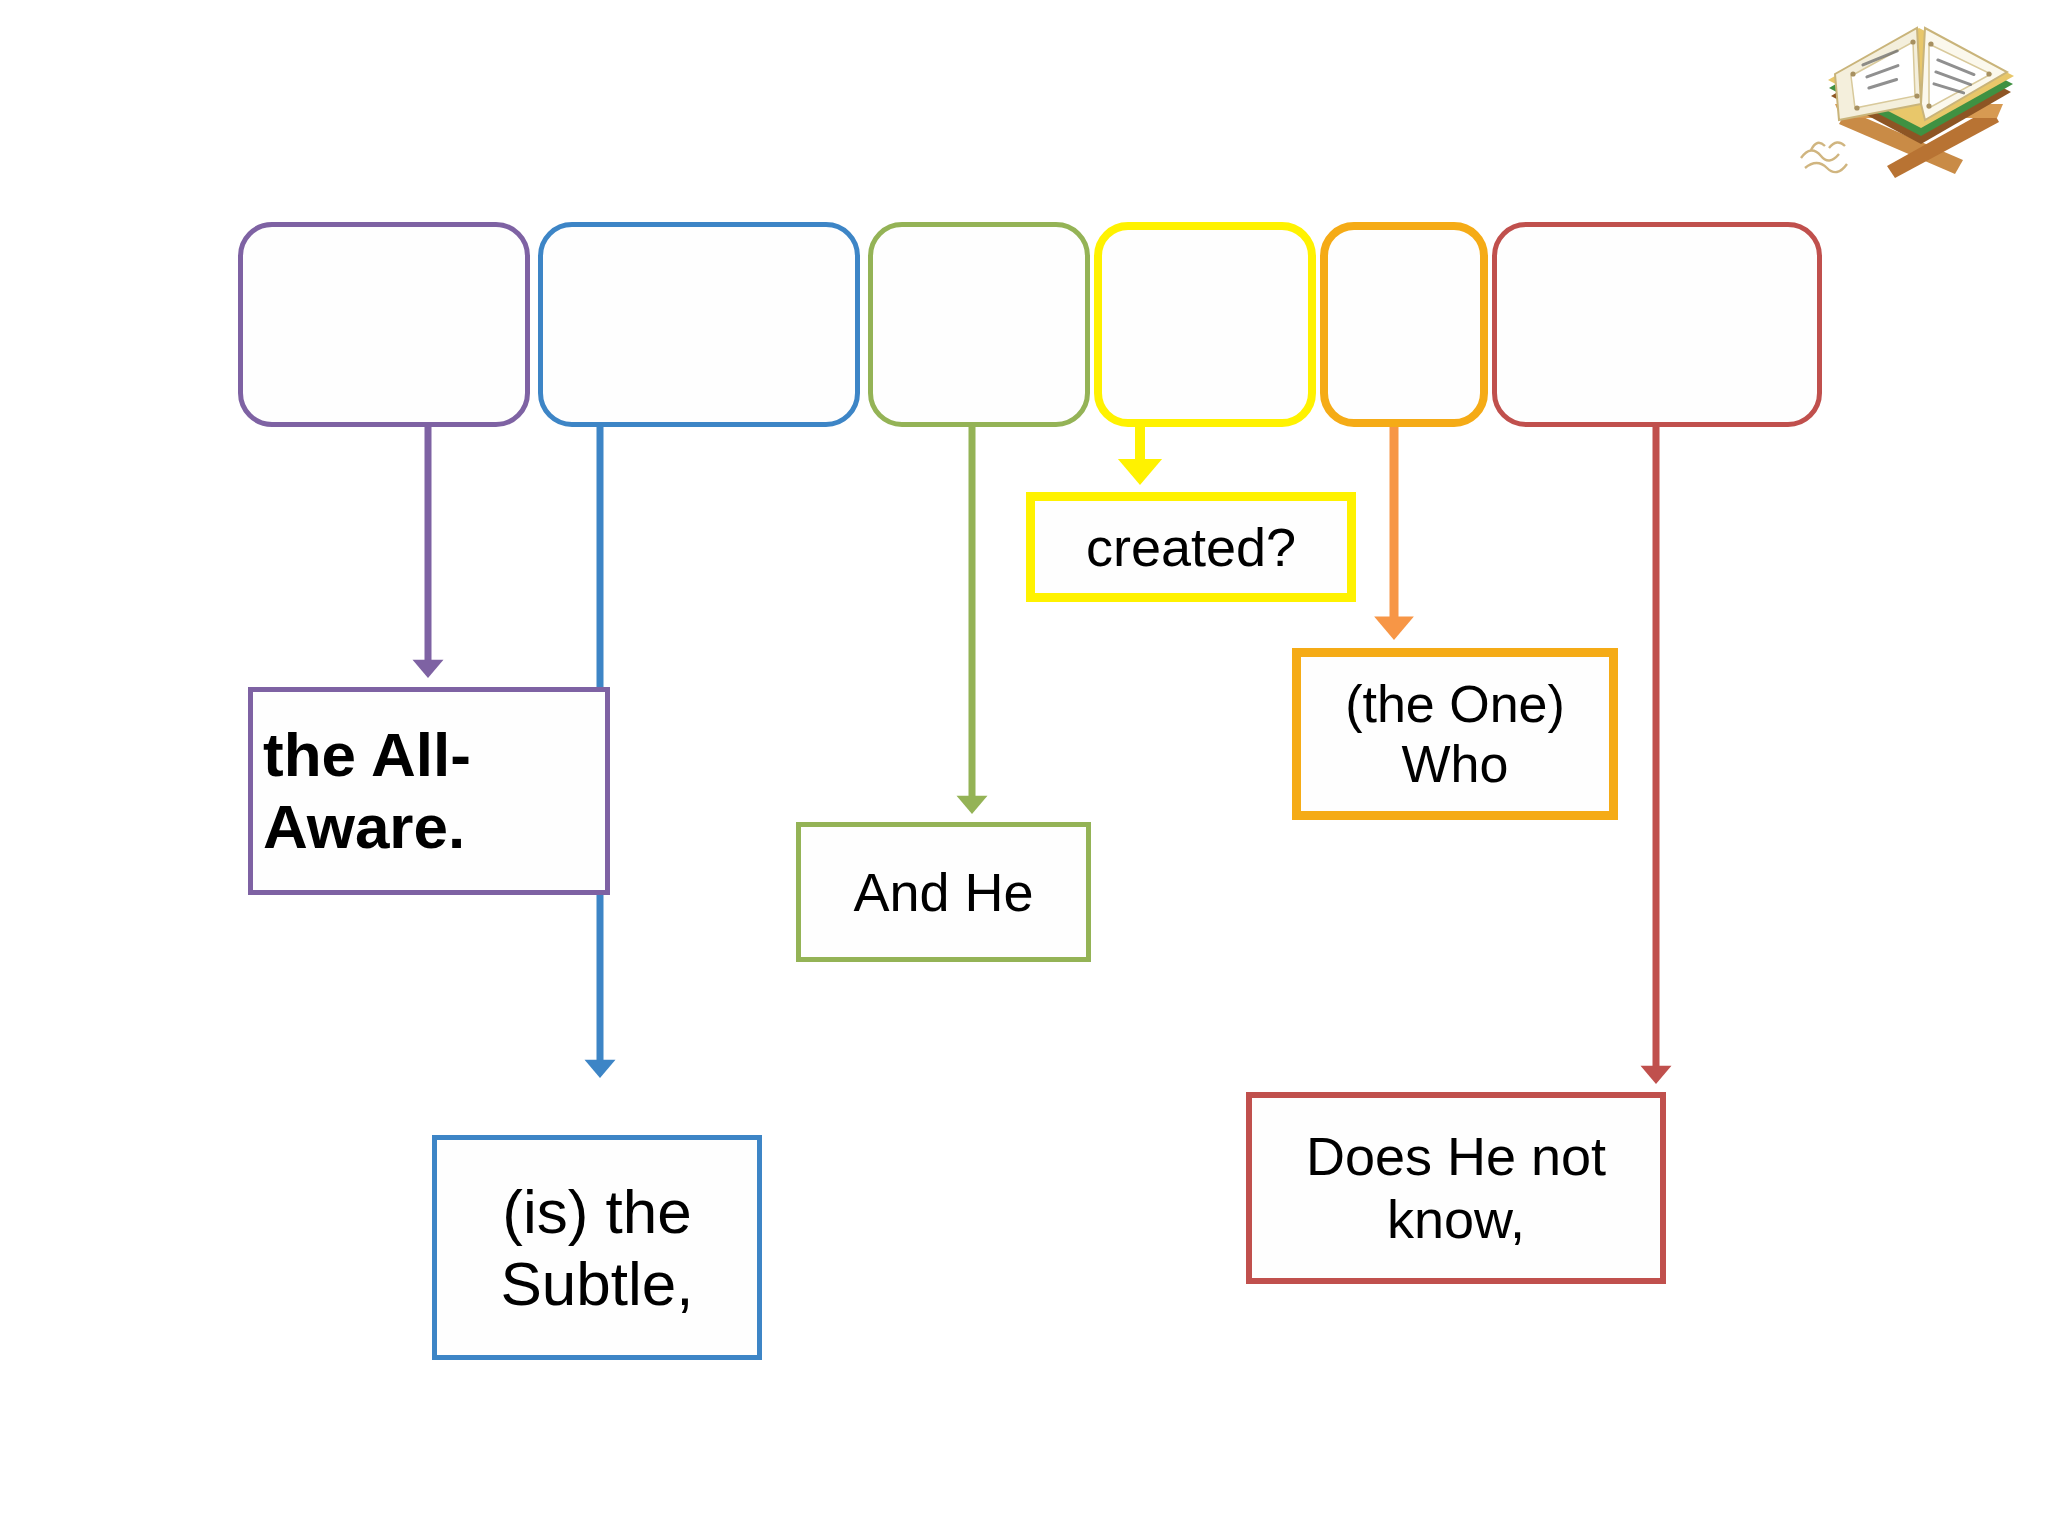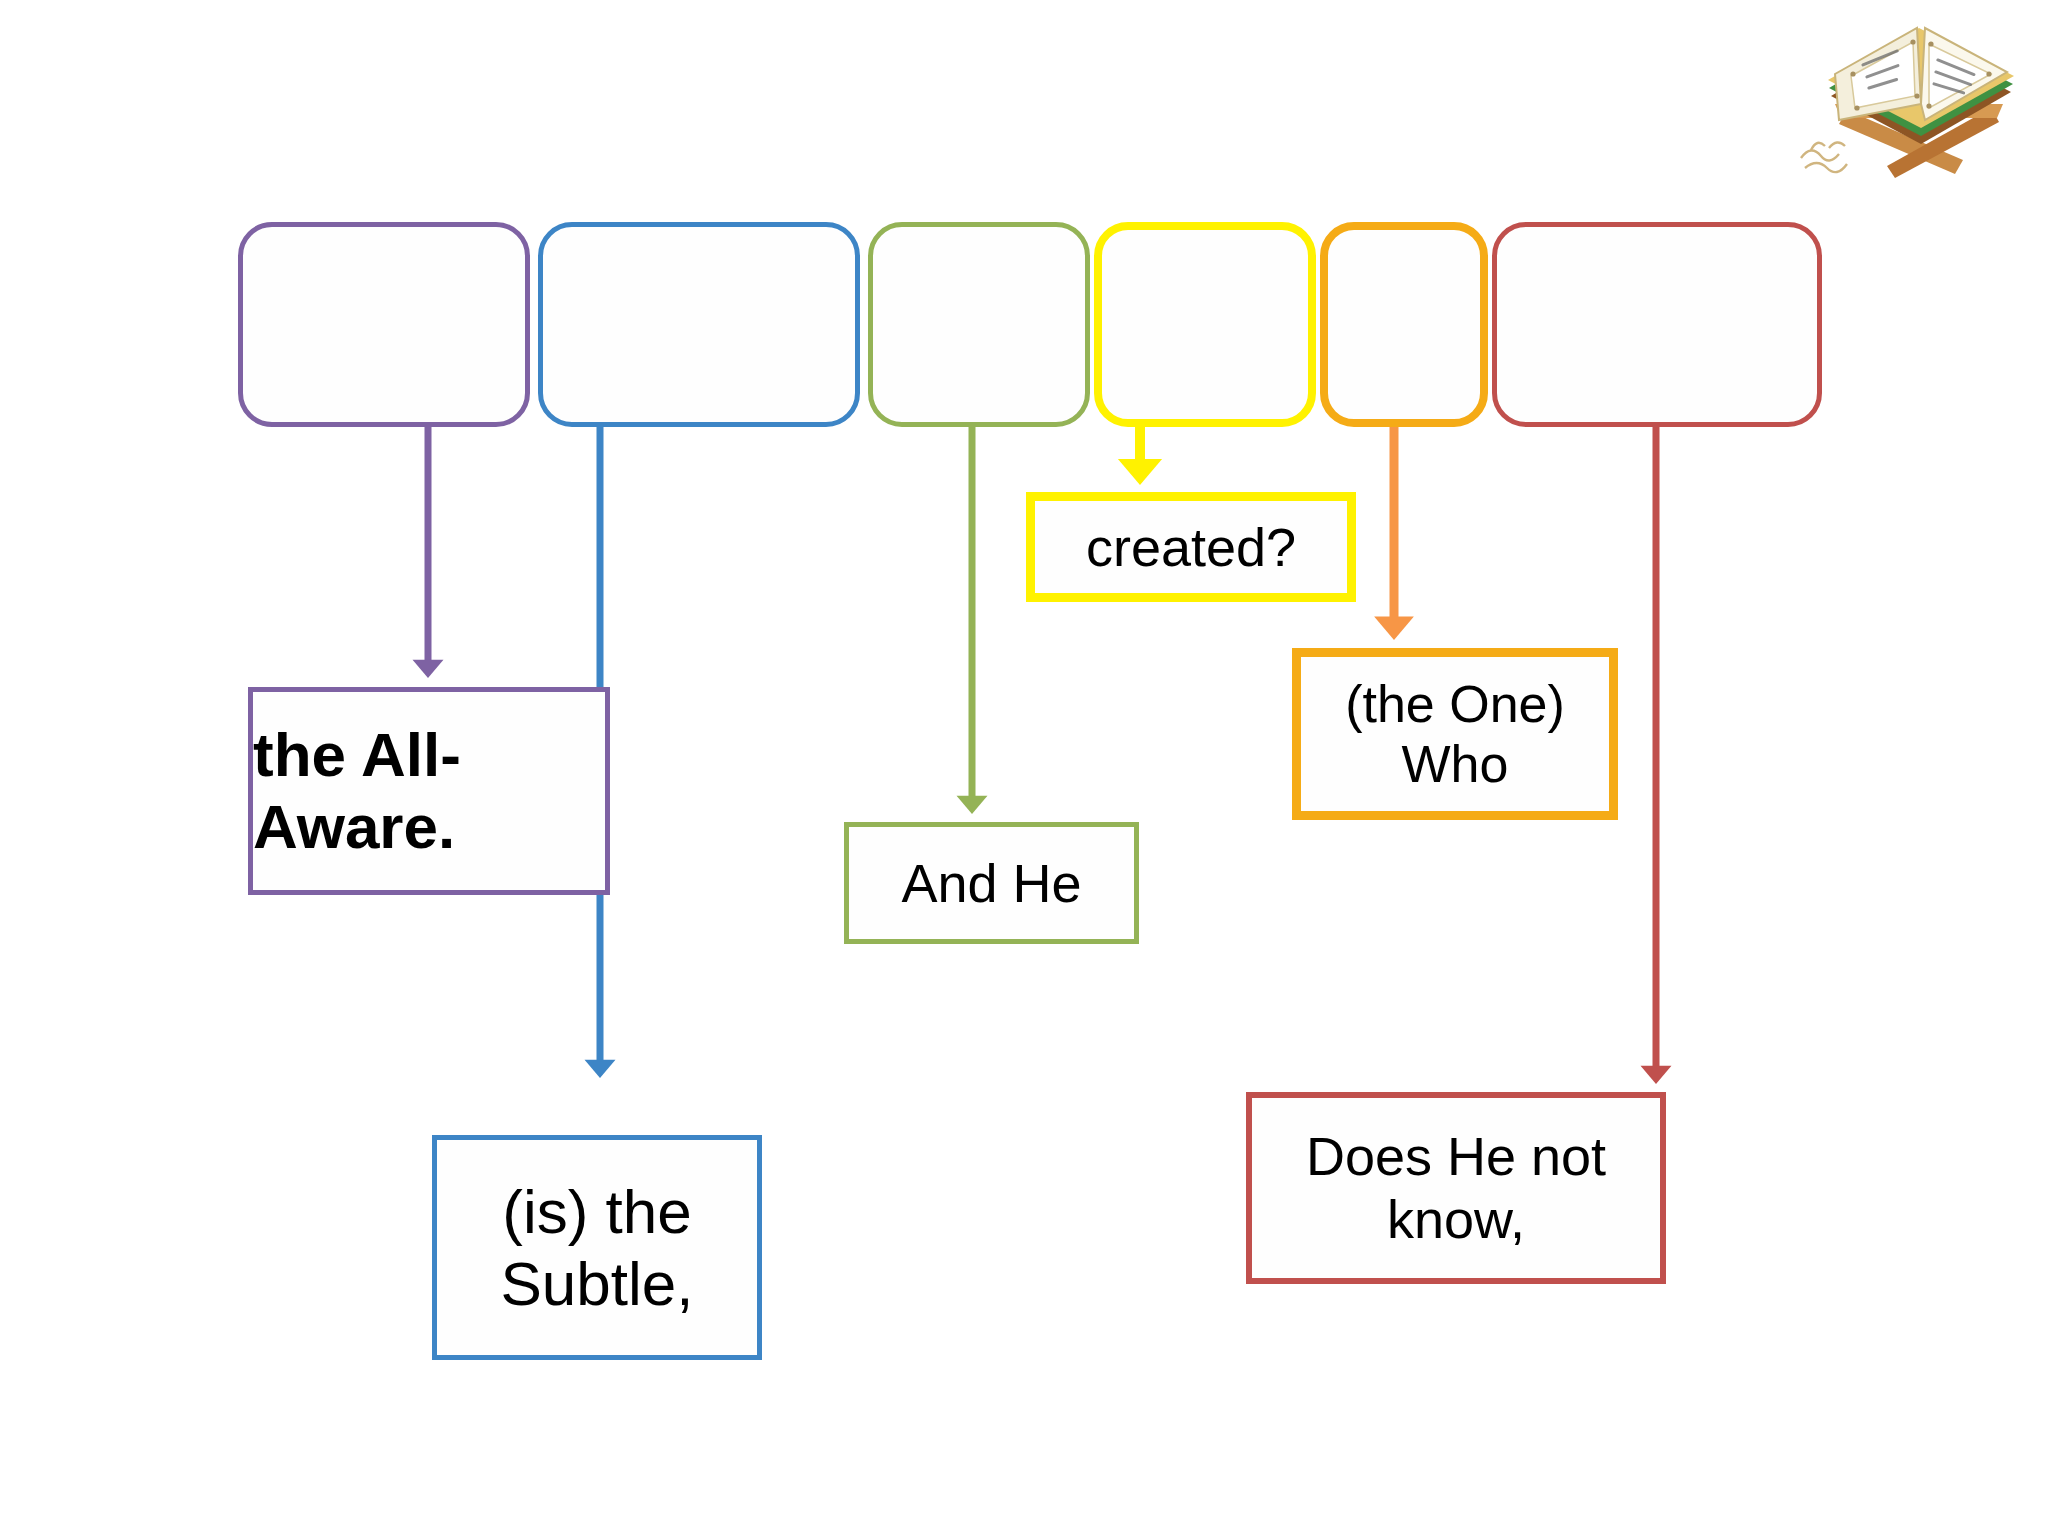--- a/index.html
+++ b/index.html
@@ -32,21 +32,21 @@
     position: absolute;
     box-sizing: border-box;
     background: #fefefe;
     border-style: solid;
     display: flex;
     align-items: center;
     justify-content: center;
     text-align: center;
     color: #000000;
     line-height: 1.16;
-    padding: 4px 0;
+    padding: 4px 10px;
   }
   .label-box.left-align {
     justify-content: flex-start;
     text-align: left;
   }
 
   
   #connectors {
     position: absolute;
     left: 0;
@@ -164,21 +164,21 @@
       </g>
     </svg>
 
   <div>
     <div class="label-box left-align" style="left: 248px; top: 687px; width: 362px; height: 208px; border-color: rgb(126, 98, 163); border-width: 5px; font-size: 62px; font-weight: bold;">
       <span>the All-Aware.</span>
     </div>
     <div class="label-box" style="left: 432px; top: 1087px; width: 330px; height: 225px; border-color: rgb(61, 133, 198); border-width: 5px; font-size: 62px; margin-top: 48px;">
       <span>(is) the Subtle,</span>
     </div>
-    <div class="label-box" style="left: 844px; top: 822px; width: 295px; height: 122px; border-color: rgb(148, 179, 86); border-width: 5px; font-size: 54px;">
+    <div class="label-box" style="left: 796px; top: 822px; width: 295px; height: 140px; border-color: rgb(148, 179, 86); border-width: 5px; font-size: 54px;">
       <span>And He</span>
     </div>
     <div class="label-box" style="left: 1026px; top: 492px; width: 330px; height: 110px; border-color: rgb(255, 242, 0); border-width: 9px; font-size: 54px;">
       <span>created?</span>
     </div>
     <div class="label-box" style="left: 1268px; top: 648px; width: 326px; height: 172px; border-color: rgb(245, 171, 22); border-width: 9px; font-size: 52px; margin-left: 24px;">
       <span>(the One) Who</span>
     </div>
     <div class="label-box" style="left: 1246px; top: 1092px; width: 420px; height: 192px; border-color: rgb(192, 80, 77); border-width: 6px; font-size: 54px;">
       <span>Does He not know,</span>

